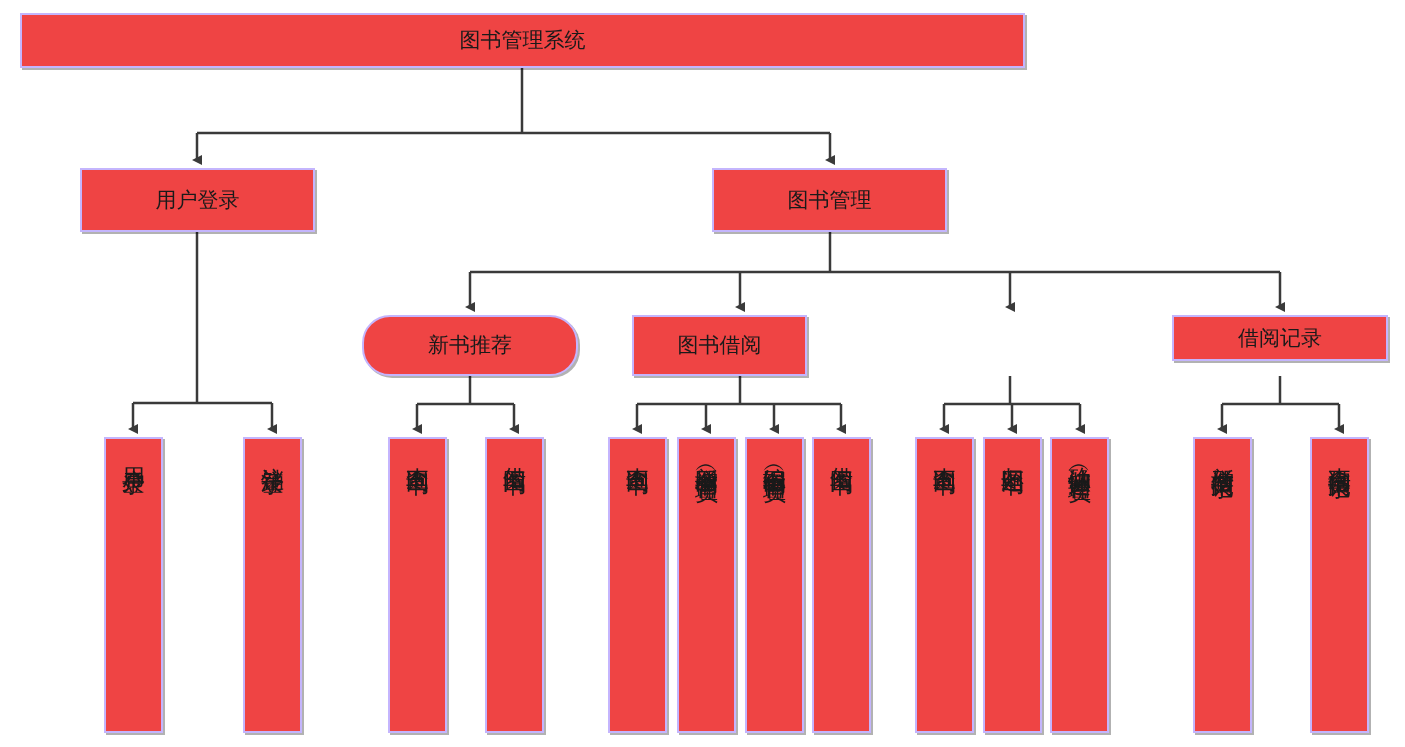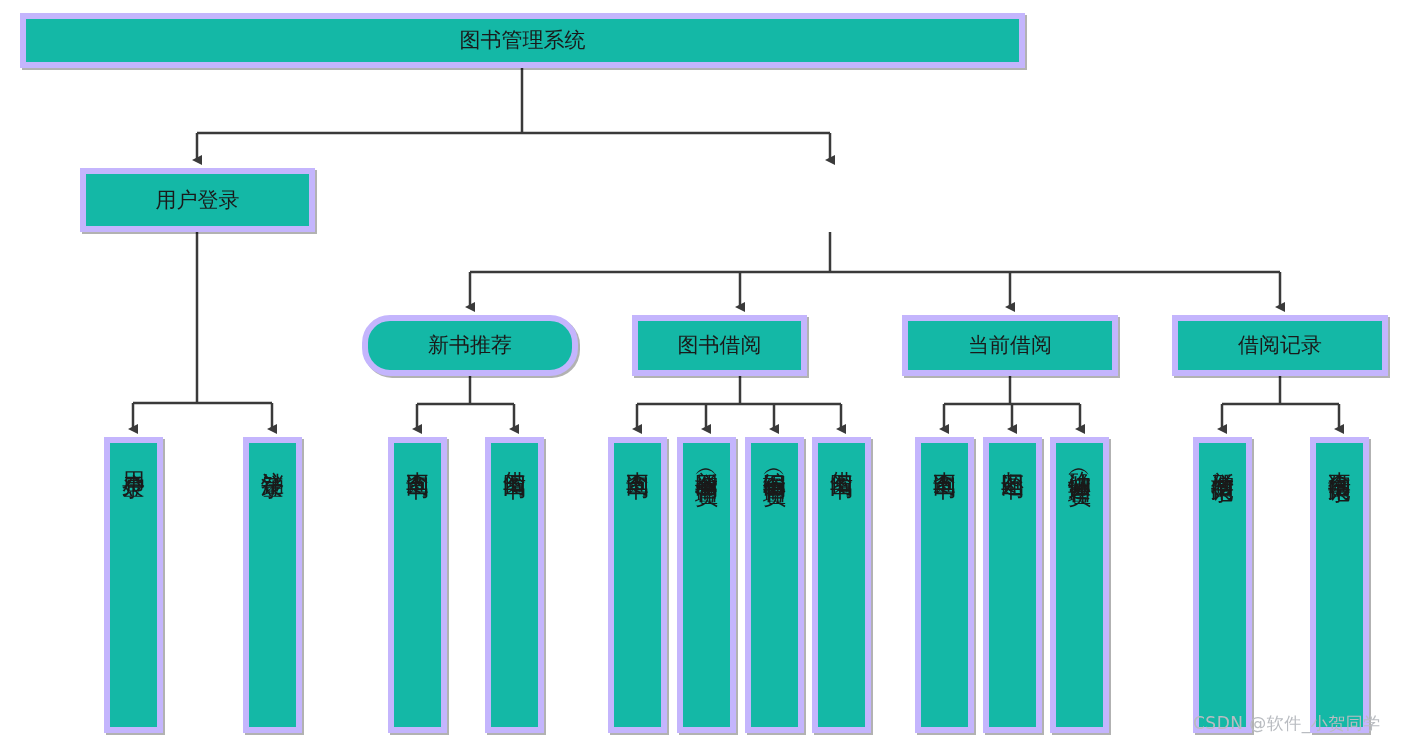--- a/index.html
+++ b/index.html
@@ -21,22 +21,22 @@
     position: absolute;
     left: 0;
     top: 0;
     width: 1405px;
     height: 747px;
     pointer-events: none;
   }
   .node {
     position: absolute;
     box-sizing: border-box;
-    background: #14b8a6;
-    border: 6px solid #c4b5fd;
+    background: #ef4444;
+    border: 2px solid #c4b5fd;
     box-shadow: 2px 2px 0 rgba(0,0,0,0.30);
     display: flex;
     align-items: center;
     justify-content: center;
     color: #1a1a1a;
     font-family: Liberation Serif, serif;
   }
   .node .label {
     display: block;
     text-align: center;
@@ -127,34 +127,34 @@
   </svg>
 
   <div class="node root horizontal" style="left:20px; top:13px; width:1005px; height:55px;">
     <span class="label">图书管理系统</span>
   </div>
 
   <div class="node horizontal" style="left:80px; top:168px; width:235px; height:64px;">
     <span class="label">用户登录</span>
   </div>
 
+  <div class="node horizontal" style="left:712px; top:168px; width:235px; height:64px;">
+    <span class="label">图书管理</span>
+  </div>
 
   <div class="node horizontal" style="left:362px; top:315px; width:216px; height:61px;border-radius:28px;">
     <span class="label">新书推荐</span>
   </div>
 
   <div class="node horizontal" style="left:632px; top:315px; width:175px; height:61px;">
     <span class="label">图书借阅</span>
   </div>
 
-  <div class="node horizontal" style="left:902px; top:315px; width:216px; height:61px;">
-    <span class="label">当前借阅</span>
-  </div>
-
-  <div class="node horizontal" style="left:1172px; top:315px; width:216px; height:61px;">
+
+  <div class="node horizontal" style="left:1172px; top:315px; width:216px; height:46px;">
     <span class="label">借阅记录</span>
   </div>
 
   <div class="node vertical" style="left:104px; top:437px; width:59px; height:296px;">
     <span class="label">用户登录</span>
   </div>
 
   <div class="node vertical" style="left:243px; top:437px; width:59px; height:296px;">
     <span class="label">注销登录</span>
   </div>
@@ -196,15 +196,14 @@
   </div>
 
   <div class="node vertical" style="left:1193px; top:437px; width:59px; height:296px;">
     <span class="label">新增借阅记录</span>
   </div>
 
   <div class="node vertical" style="left:1310px; top:437px; width:59px; height:296px;">
     <span class="label">查询借阅记录</span>
   </div>
 
-  <div class="watermark">CSDN @软件_小贺同学</div>
 
 </div>
 
 </body></html>

